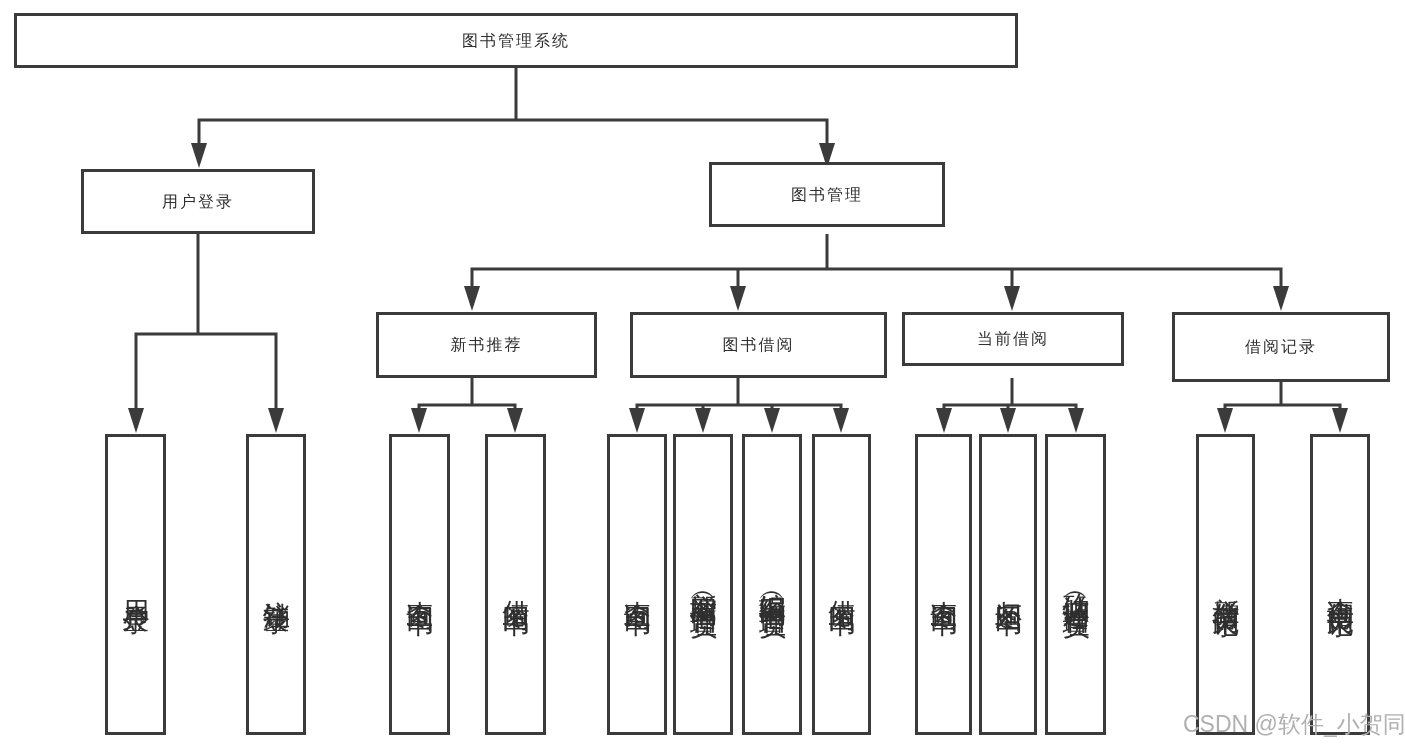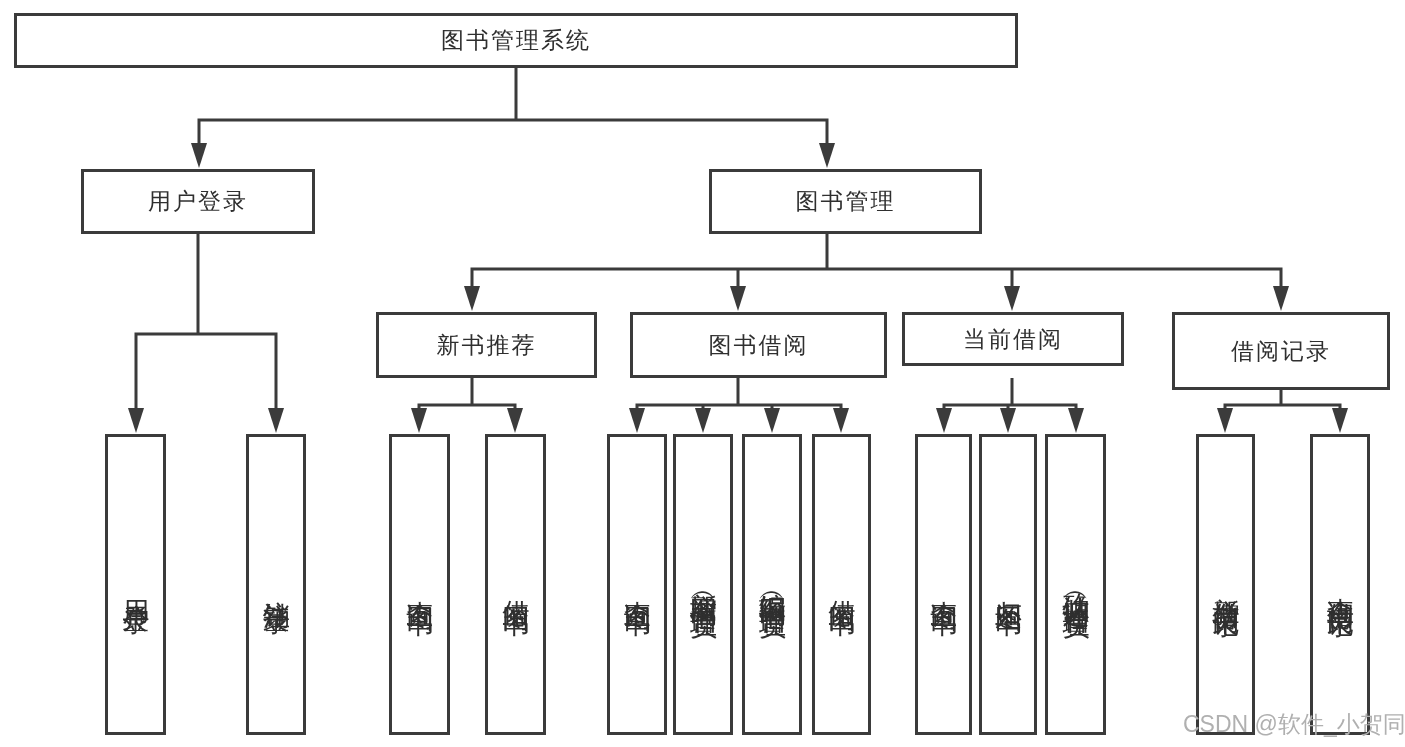--- a/index.html
+++ b/index.html
@@ -26,21 +26,21 @@
     box-sizing: border-box;
     border: 3px solid #3b3b3b;
     background: #ffffff;
     display: flex;
     align-items: center;
     justify-content: center;
     z-index: 2;
   }
   .box .label {
     color: #2f2f2f;
-    font-size: 23px;
+    font-size: 16px;
     letter-spacing: 2px;
     white-space: nowrap;
     line-height: 1;
   }
   .leaf .label {
     writing-mode: vertical-rl;
     font-size: 27px;
     letter-spacing: 3px;
     line-height: 1;
     white-space: nowrap;
@@ -104,34 +104,34 @@
     </g>
   </svg>
 
   <div class="box" style="left:14px;top:13px;width:1004px;height:55px">
     <span class="label">图书管理系统</span>
   </div>
 
   <div class="box" style="left:81px;top:169px;width:234px;height:65px">
     <span class="label">用户登录</span>
   </div>
-  <div class="box" style="left:709px;top:169px;width:273px;height:65px">
+  <div class="box" style="left:709px;top:162px;width:236px;height:65px">
     <span class="label">图书管理</span>
   </div>
 
   <div class="box" style="left:376px;top:312px;width:221px;height:66px">
     <span class="label">新书推荐</span>
   </div>
   <div class="box" style="left:630px;top:312px;width:257px;height:66px">
     <span class="label">图书借阅</span>
   </div>
   <div class="box" style="left:902px;top:312px;width:222px;height:54px">
     <span class="label">当前借阅</span>
   </div>
-  <div class="box" style="left:1172px;top:312px;width:218px;height:78px">
+  <div class="box" style="left:1172px;top:312px;width:218px;height:70px">
     <span class="label">借阅记录</span>
   </div>
 
   <div class="box leaf" style="left:105px;top:434px;width:61px;height:301px">
     <span class="label">用户登录</span>
   </div>
   <div class="box leaf" style="left:246px;top:434px;width:60px;height:301px">
     <span class="label">注销登录</span>
   </div>
 

